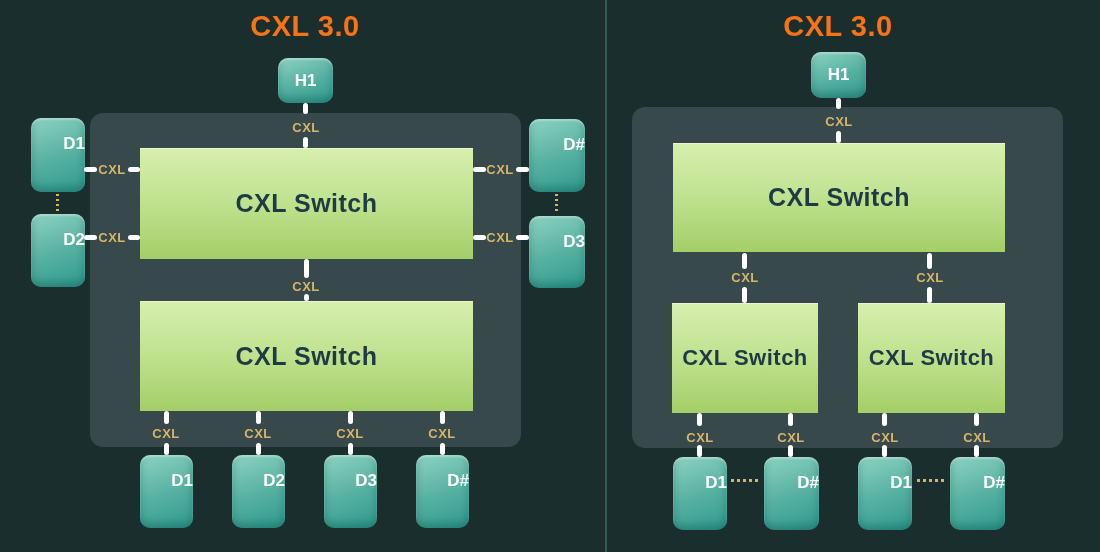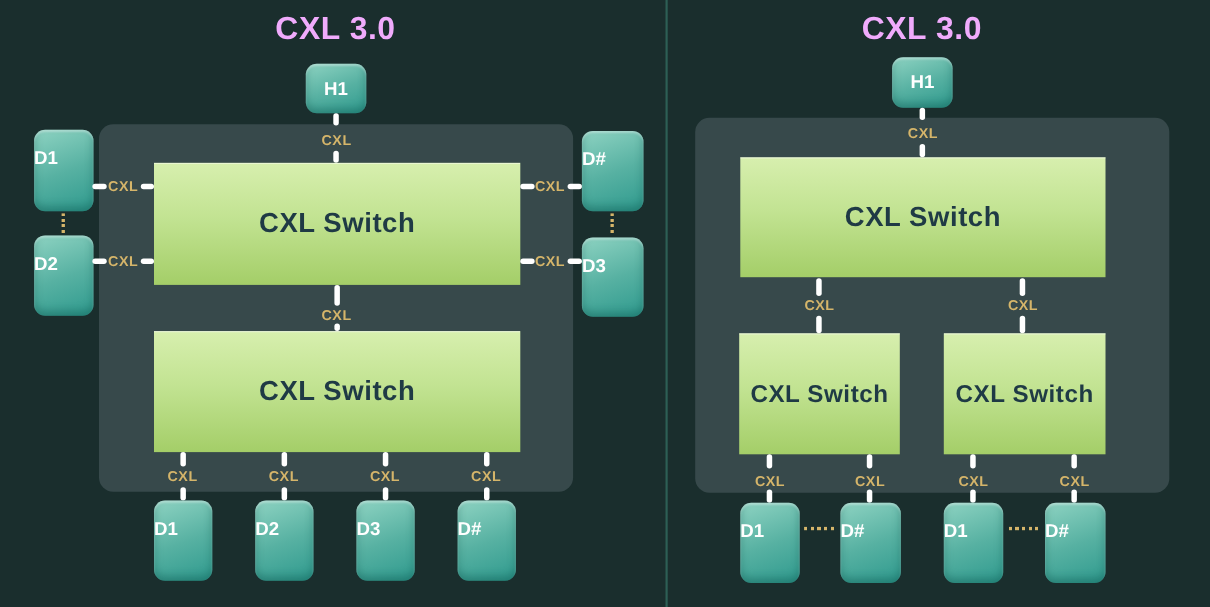--- a/index.html
+++ b/index.html
@@ -9,42 +9,42 @@
     font-family:"Liberation Sans","DejaVu Sans",sans-serif;
     -webkit-font-smoothing:antialiased;
   }
   .canvas{position:relative;width:1100px;height:552px;background:#1a2e2d;}
   .divider{
     position:absolute;top:0;width:2px;height:552px;
     background:#2d5f55;
   }
   .diagram-title{
     position:absolute;height:34px;line-height:34px;
-    color:#f0abfc;font-size:29px;font-weight:bold;
+    color:#f97316;font-size:29px;font-weight:bold;
     text-align:center;letter-spacing:0.5px;
   }
   .panel{
     position:absolute;background:#37494b;border-radius:13px;
   }
   .switch{
     position:absolute;
     background:linear-gradient(180deg,#d7efae 0%,#c2e392 45%,#a4ce68 100%);
     box-shadow:inset 0 1px 0 rgba(255,255,255,0.45);
     display:flex;align-items:center;justify-content:center;
     color:#1f3a45;font-weight:bold;letter-spacing:0.5px;
   }
   .switch.big{font-size:25px;}
   .switch.small{font-size:22px;}
   .device{
     position:absolute;
     background:linear-gradient(160deg,#8ed3c2 0%,#57b1a2 52%,#2f9a8e 100%);
     border-radius:10px;
     box-shadow:inset 0 2px 2px rgba(255,255,255,0.35), inset 0 -4px 8px rgba(10,80,72,0.40);
     color:#ffffff;font-weight:bold;font-size:17px;
-    text-align:left;
+    text-align:right;
   }
   .device.tall{padding-top:16px;box-sizing:border-box;}
   .device.host{display:flex;align-items:center;justify-content:center;}
   .stub-v{position:absolute;width:5px;background:#ffffff;border-radius:2.5px;}
   .stub-h{position:absolute;height:5px;background:#ffffff;border-radius:2.5px;}
   .cxl-label{
     position:absolute;transform:translate(-50%,-50%);
     color:#d5b56a;font-size:13px;font-weight:bold;letter-spacing:0.5px;
     white-space:nowrap;
   }

